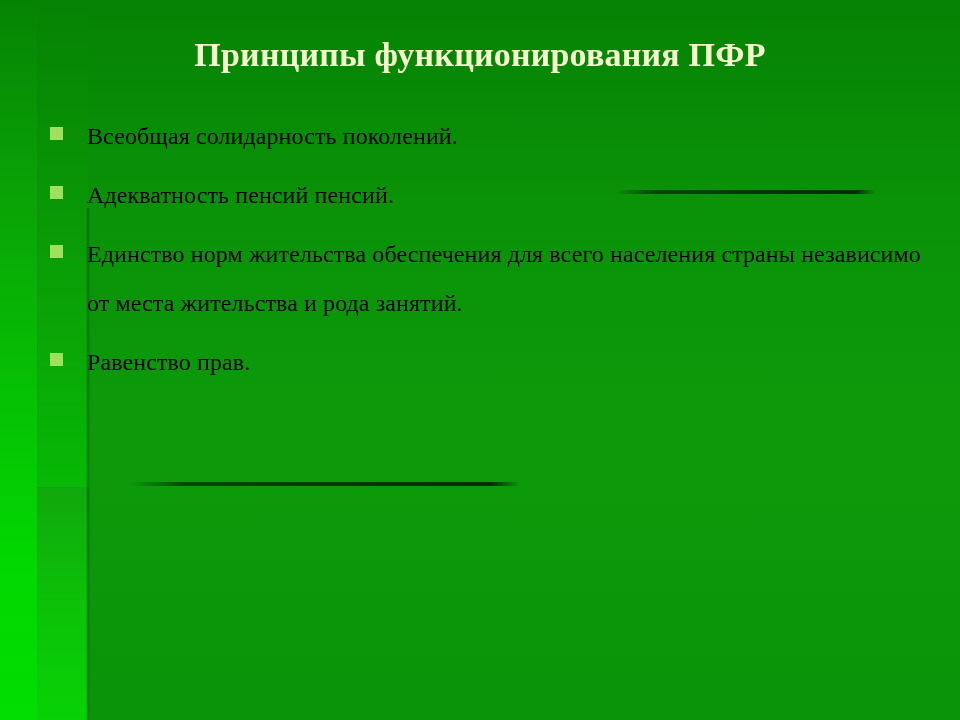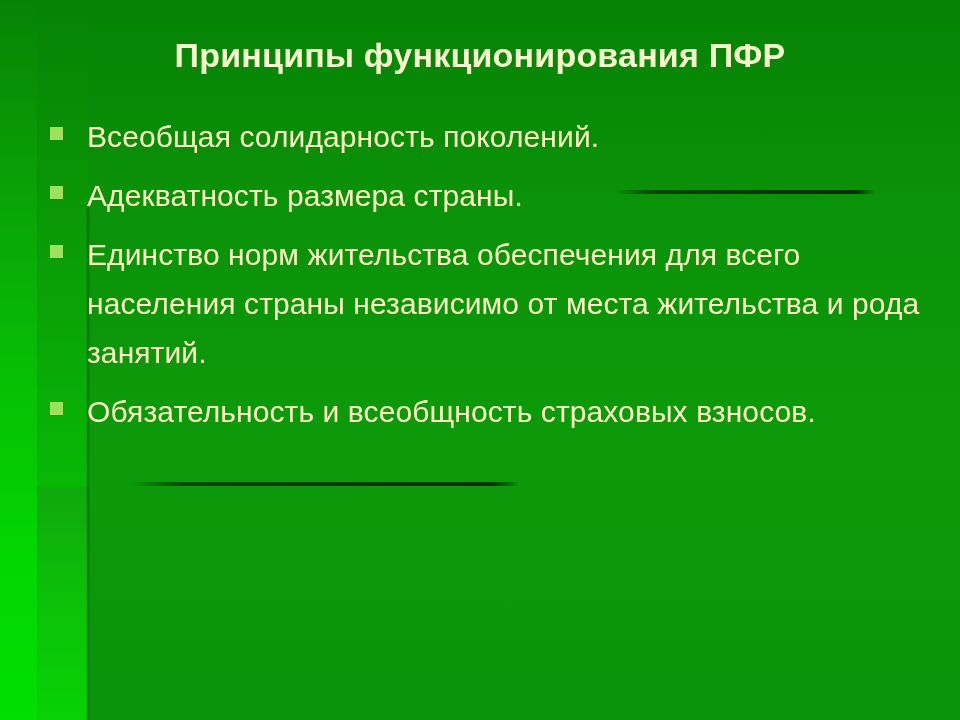--- a/index.html
+++ b/index.html
@@ -7,21 +7,21 @@
     margin: 0;
     padding: 0;
     background: #000;
   }
 
   .slide {
     position: relative;
     width: 960px;
     height: 720px;
     overflow: hidden;
-    font-family: Liberation Sans, sans-serif;
+    font-family: Liberation Serif, serif;
     
     background-color: #0a9409;
     -webkit-font-smoothing: antialiased;
   }
 
   
 
   
   .bg-main {
     position: absolute;
@@ -138,22 +138,22 @@
     flex: 0 0 auto;
     width: 13px;
     height: 13px;
     margin-top: 15px;
     margin-right: 24px;
     background: #9fe05c;
   }
 
   .bullet-text {
     flex: 1 1 auto;
-    color: #fef9c3;
-    font-size: 30px;
+    color: #000000;
+    font-size: 24px;
     line-height: 49px;
     font-weight: normal;
     letter-spacing: 0.1px;
   }
 </style>
 </head>
 <body>
 
 <div class="slide">
 
@@ -170,30 +170,30 @@
 
   <div class="body">
 
     <div class="bullet-row">
       <span class="bullet-marker"></span>
       <span class="bullet-text">Всеобщая солидарность поколений.</span>
     </div>
 
     <div class="bullet-row">
       <span class="bullet-marker"></span>
-      <span class="bullet-text">Адекватность размера страны.</span>
+      <span class="bullet-text">Адекватность пенсий пенсий.</span>
     </div>
 
 
     <div class="bullet-row">
       <span class="bullet-marker"></span>
       <span class="bullet-text">Единство норм жительства обеспечения для всего населения страны независимо от места жительства и рода занятий.</span>
     </div>
 
-
     <div class="bullet-row">
       <span class="bullet-marker"></span>
-      <span class="bullet-text">Обязательность и всеобщность страховых взносов.</span>
+      <span class="bullet-text">Равенство прав.</span>
     </div>
+
 
   </div>
 
 </div>
 
 </body></html>

